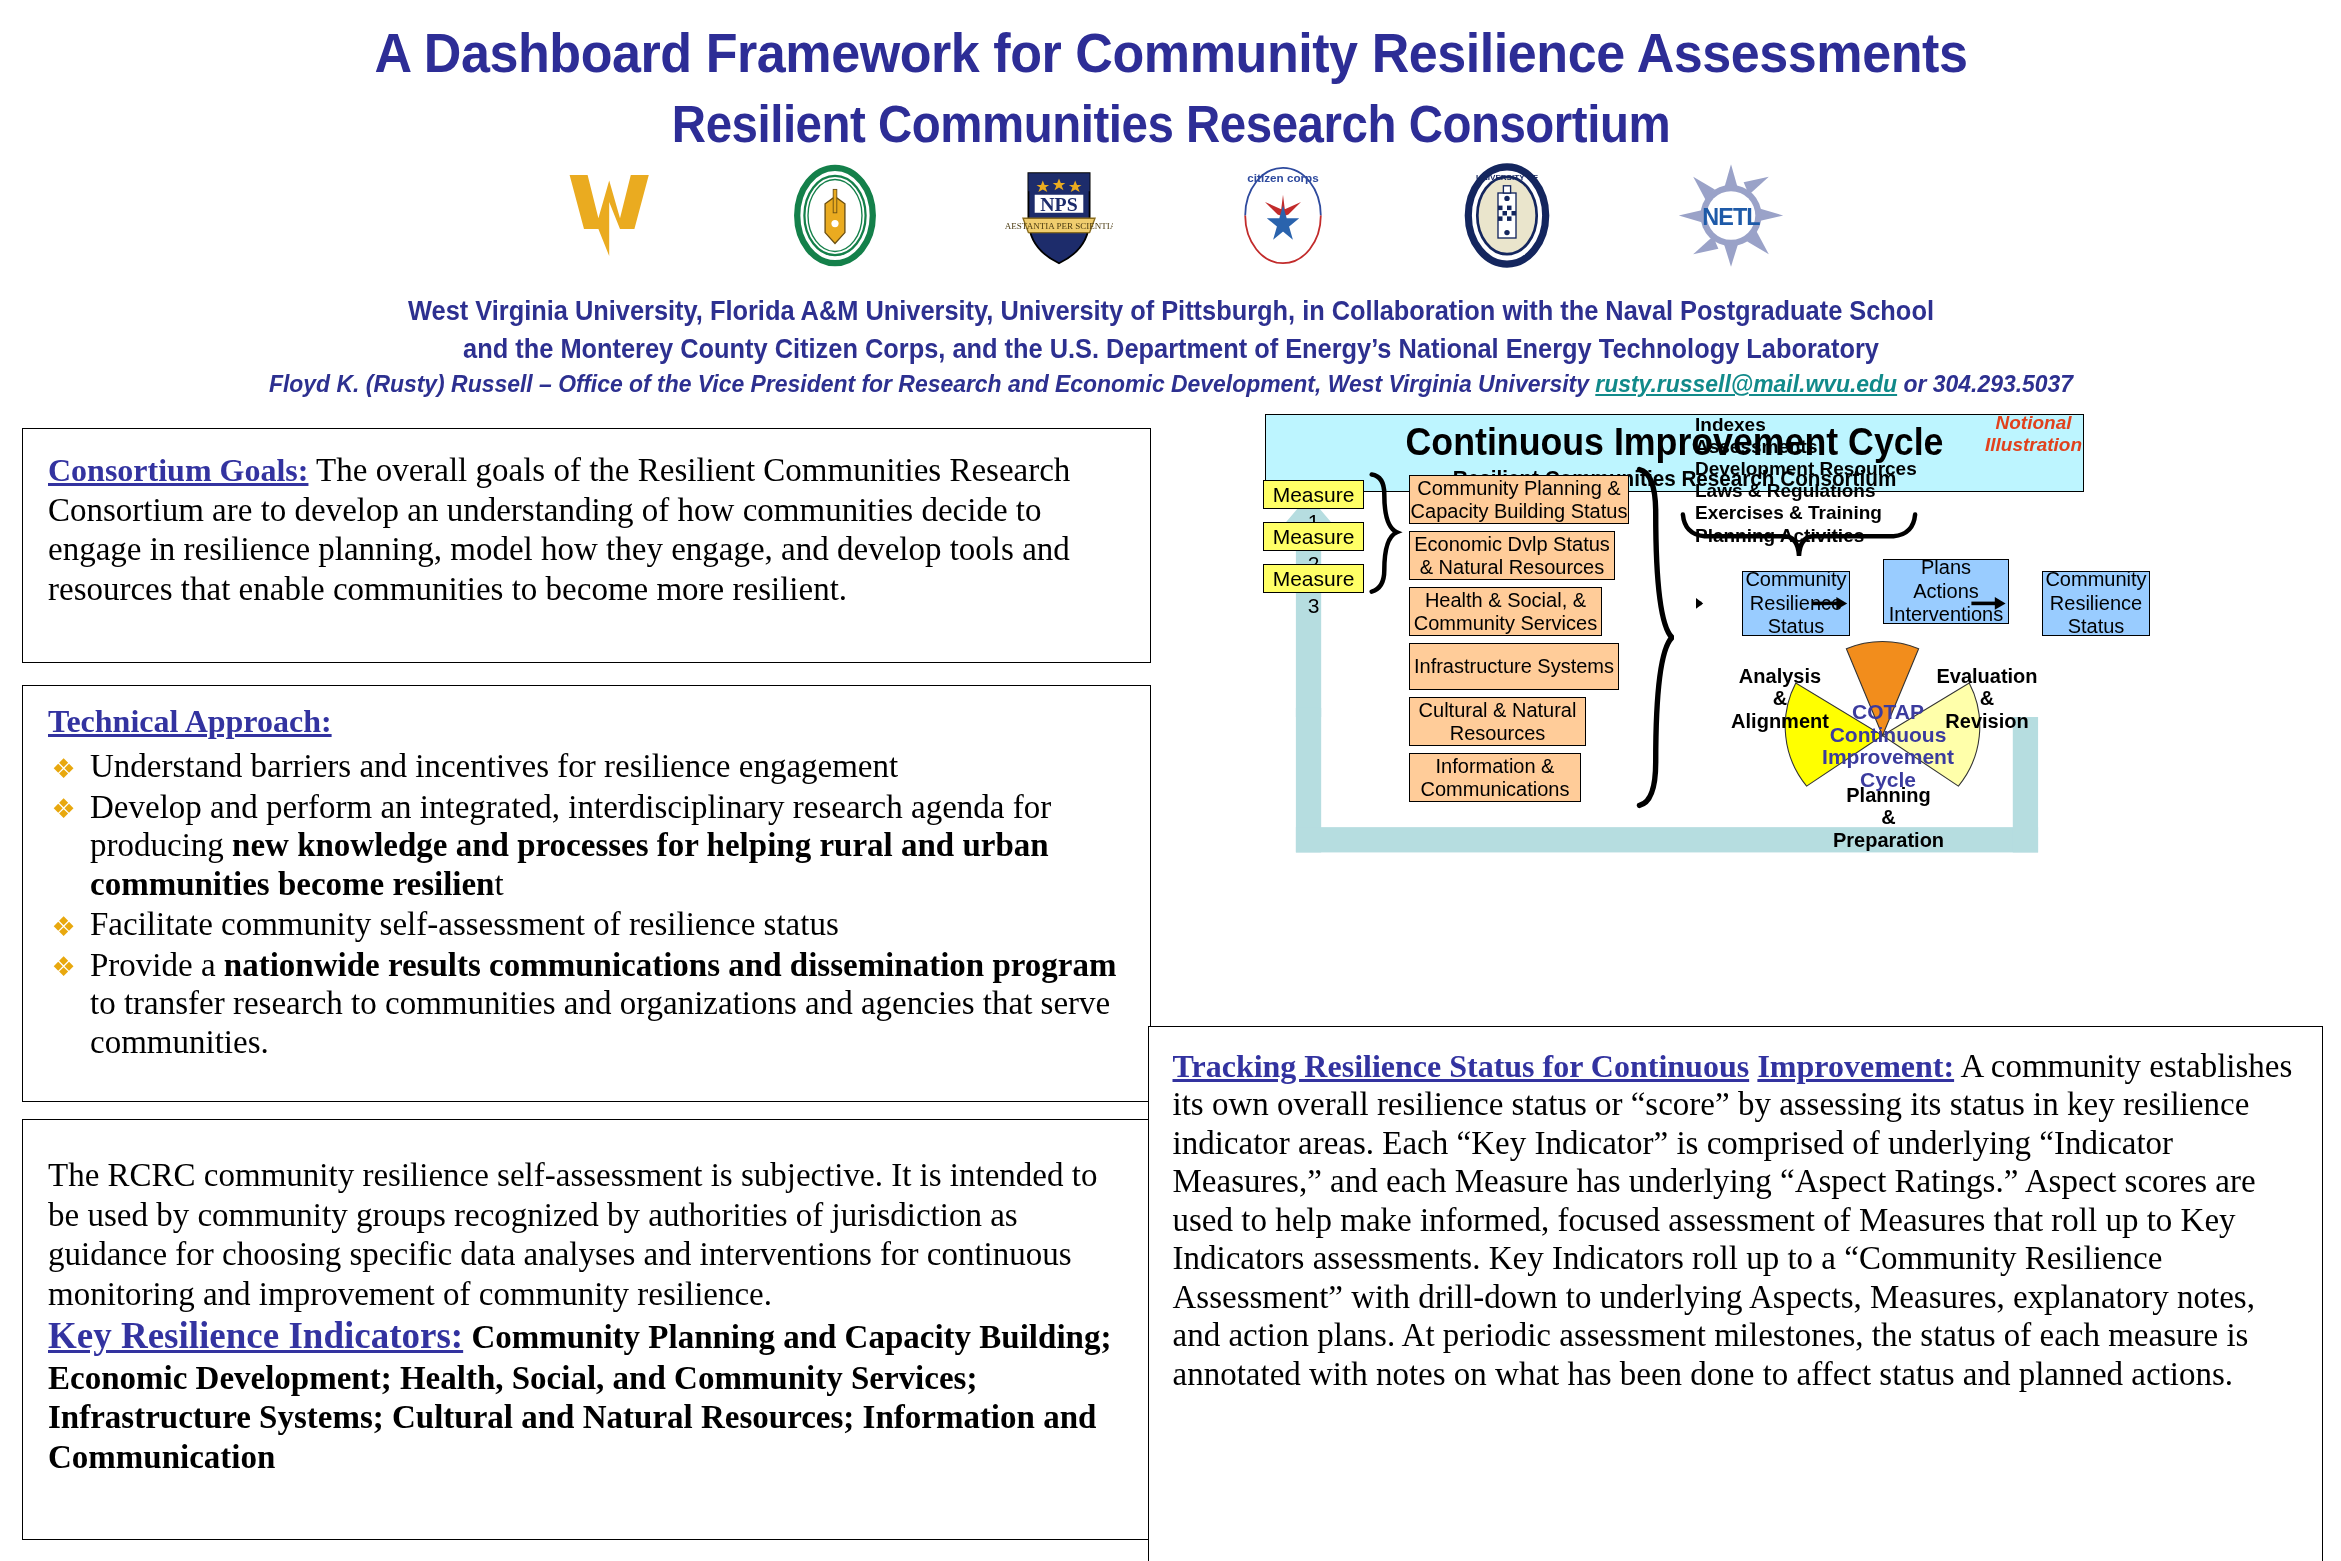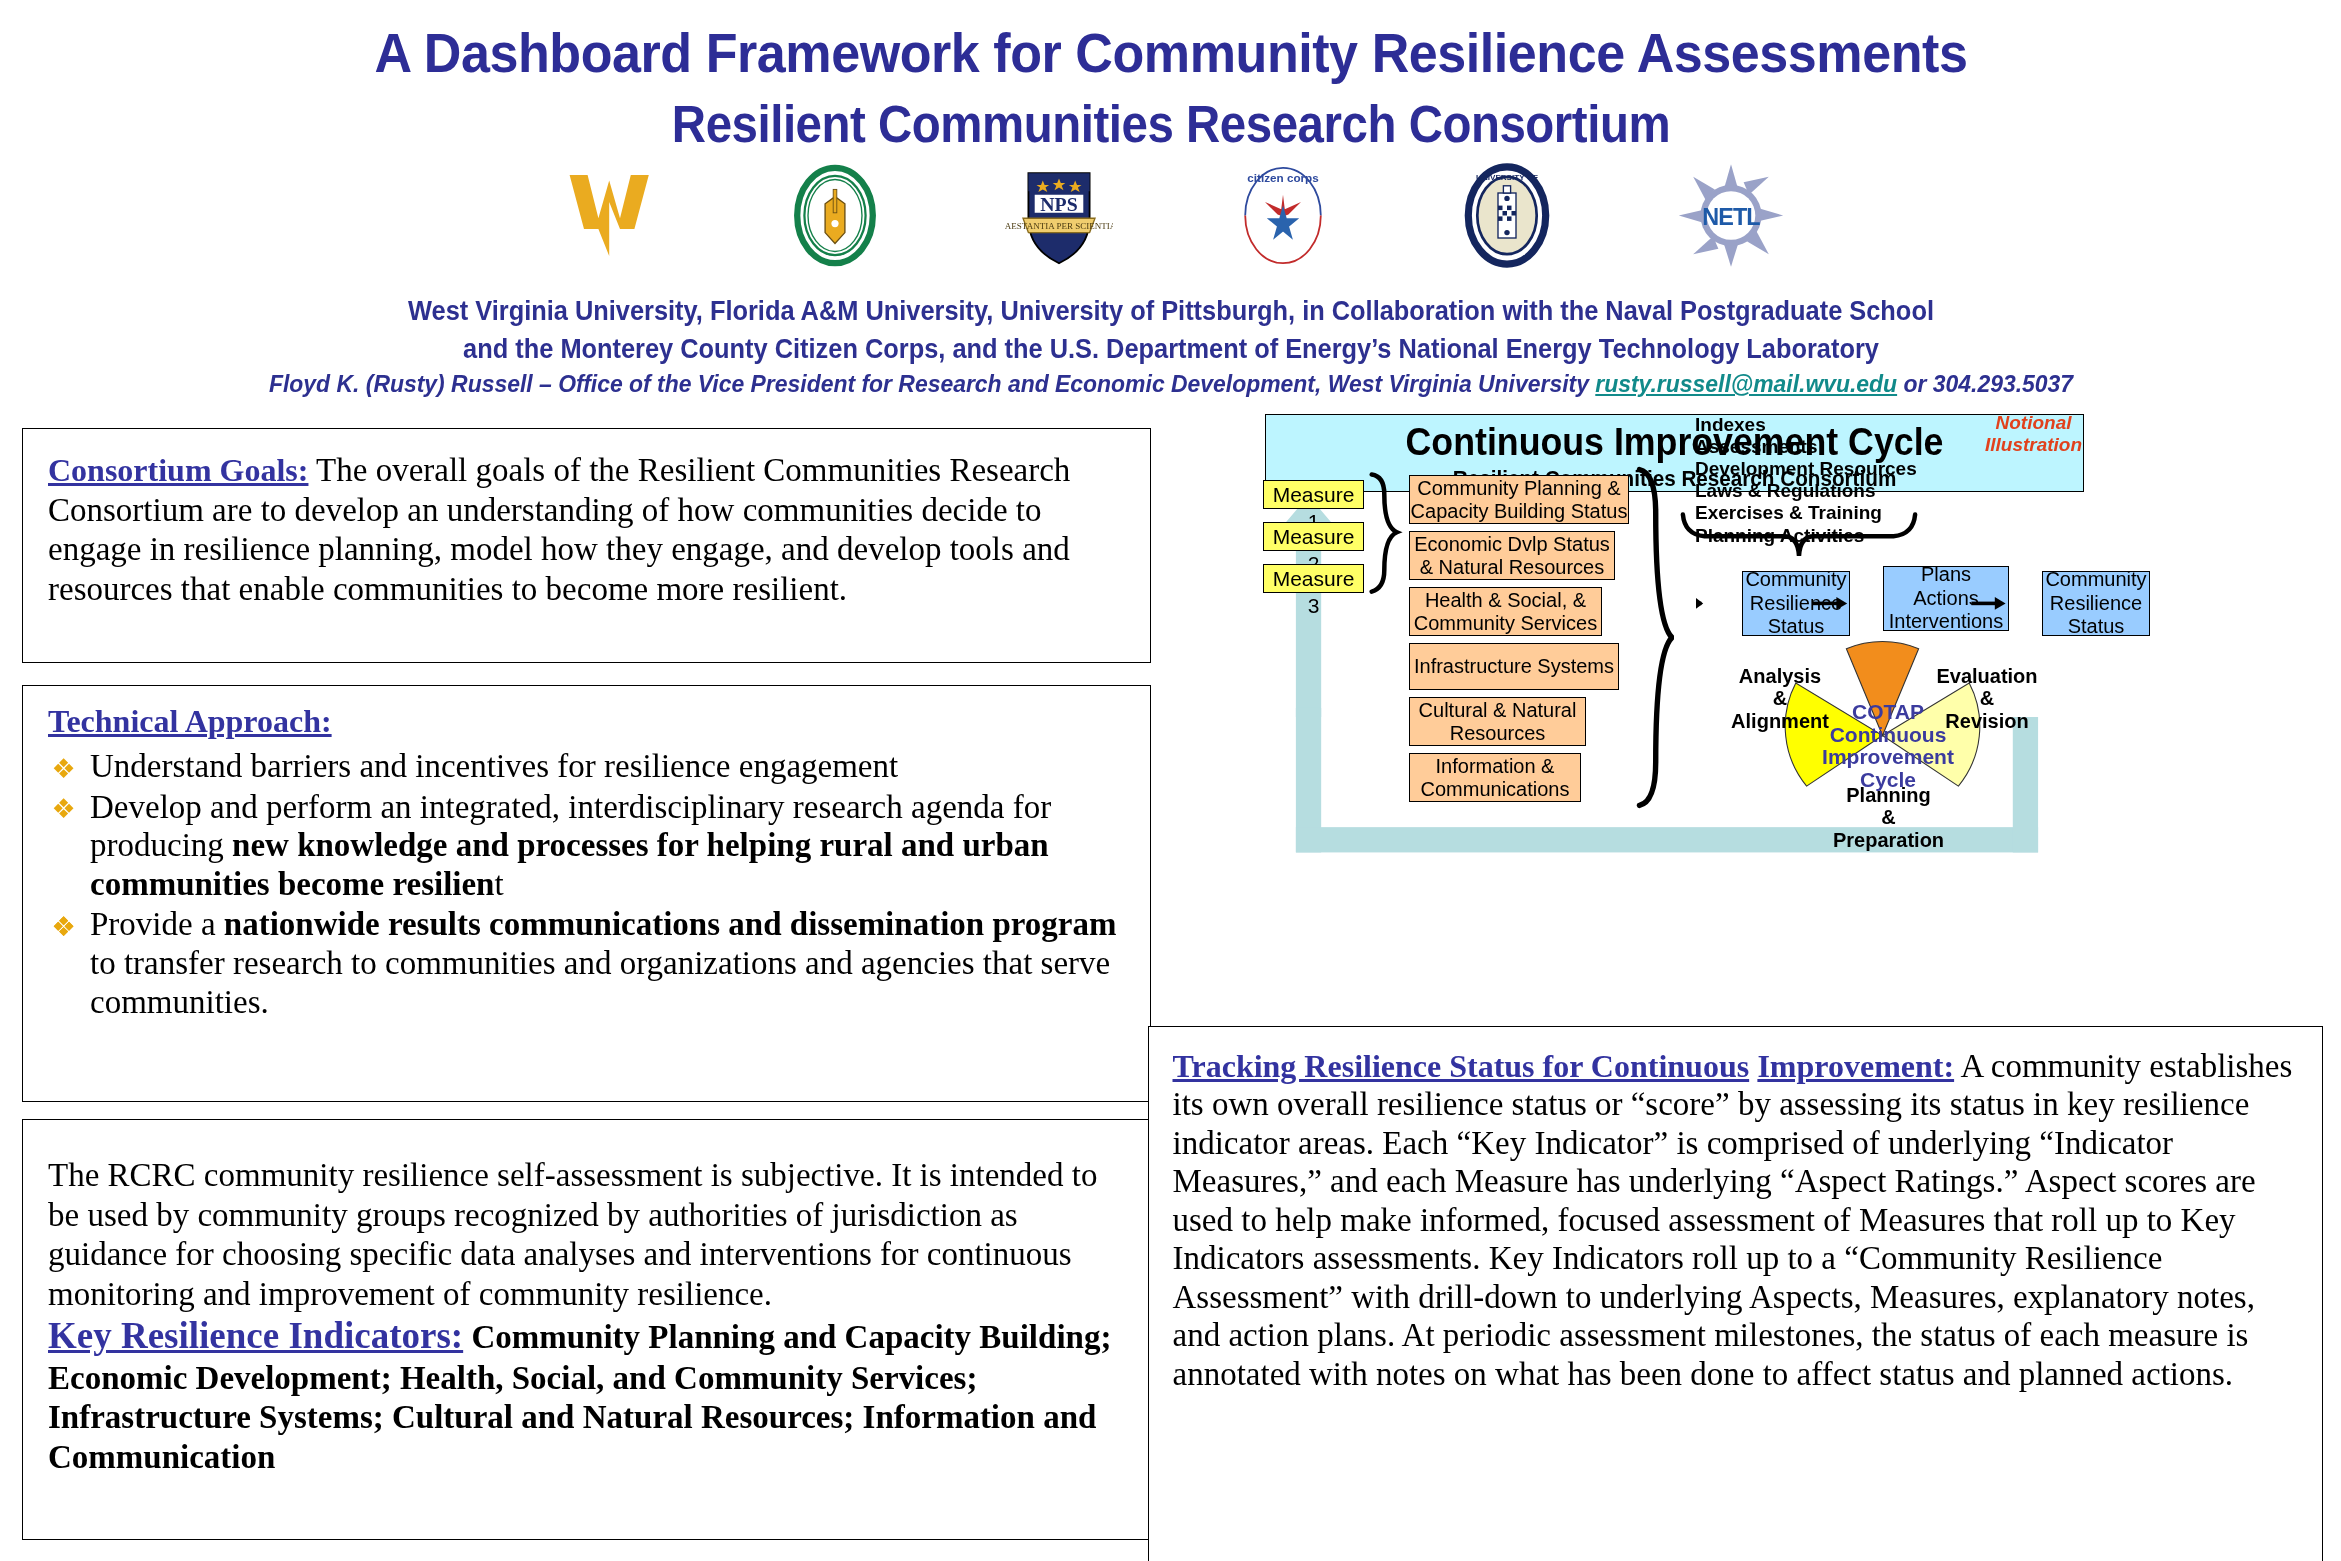--- a/index.html
+++ b/index.html
@@ -199,21 +199,21 @@
   </div>
 </div>
 
 <div class="panel" id="approach">
   <div class="ptext" style="margin-bottom:3.6px;">
     <span class="hd">Technical Approach:</span>
   </div>
   <ul class="bul" id="approach-list">
       <li><span class="dia">❖</span><span>Understand barriers and incentives for resilience engagement</span></li>
       <li><span class="dia">❖</span><span>Develop and perform an integrated, interdisciplinary research agenda for producing </span><b class="bk">new knowledge and processes for helping rural and urban communities become resilien</b><span>t</span></li>
-      <li><span class="dia">❖</span></li>
+      <li><span class="dia">❖</span><span>Facilitate community self-assessment of resilience status</span></li>
       <li><span class="dia">❖</span><span>Provide a </span><b class="bk">nationwide results communications and dissemination program</b><span> to transfer research to communities and organizations and agencies that serve communities.</span></li>
     </ul>
 </div>
 
 <div class="panel" id="indicators">
   <div class="ptext" style="margin-top:18px;">The RCRC community resilience self-assessment is subjective.  It is intended to be used by community groups recognized by authorities of jurisdiction as guidance for choosing specific data analyses and interventions for continuous monitoring and improvement of community resilience.</div>
   <div class="ptext" style="font-weight:bold;">
     <span class="hd2">Key Resilience Indicators:</span><span> Community Planning and Capacity Building; Economic Development; Health, Social, and Community Services; Infrastructure Systems; Cultural and Natural Resources; Information and Communication</span>
   </div>
 </div>
@@ -277,21 +277,21 @@
   </svg>
 
   <div class="notional" style="left:721px;top:1.8px;width:117px;">
     <div>Notional</div>
     <div>Illustration</div>
   </div>
 
   <div class="bluebox" style="left:448px;top:161px;width:108px;height:65px;">
       <span>Community<br>Resilience<br>Status</span>
     </div>
-  <div class="bluebox" style="left:589px;top:156px;width:126px;height:65px;">
+  <div class="bluebox" style="left:589px;top:149px;width:126px;height:65px;">
       <span>Plans<br>Actions<br>Interventions</span>
     </div>
   <div class="bluebox" style="left:748px;top:161px;width:108px;height:65px;">
       <span>Community<br>Resilience<br>Status</span>
     </div>
 
   <svg width="425" height="72" style="position:absolute;left:441px;top:161px;pointer-events:none;" viewBox="0 0 470 80">
     <line x1="0" y1="36" x2="6" y2="36" stroke="#000" stroke-width="4"></line>
     <polygon points="0,30 8,36 0,42" fill="#000"></polygon>
     <line x1="130" y1="36" x2="158" y2="36" stroke="#000" stroke-width="4"></line>

